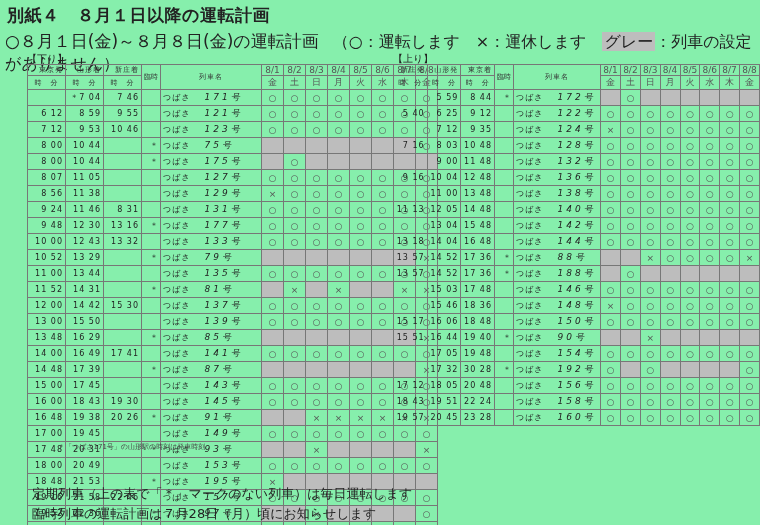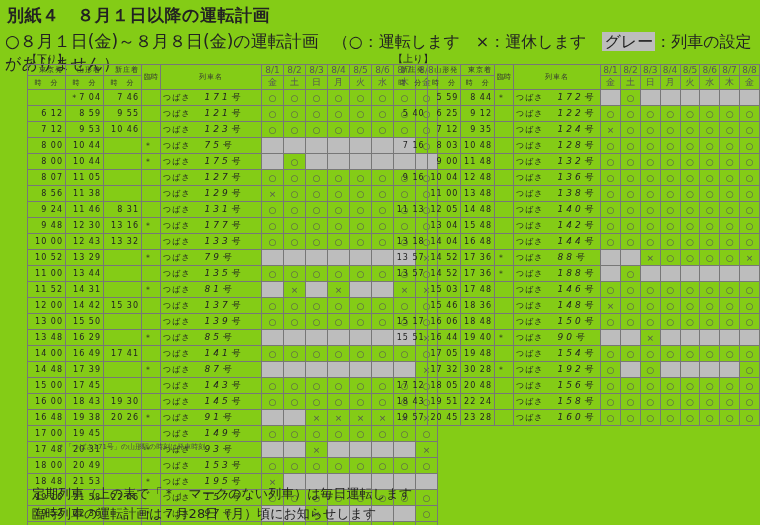--- a/index.html
+++ b/index.html
@@ -1,26 +1,26 @@
 <!DOCTYPE html>
 <html><head>
 <meta charset="utf-8">
 <style>
   body { margin:0; background:#fff; font-family:"DejaVu Sans", sans-serif; color:#222; }
-  .page { position:relative; width:760px; height:525px; overflow:hidden; background:#84cc16; }
+  .page { position:relative; width:760px; height:525px; overflow:hidden; background:#86efac; }
   .title { position:absolute; left:7px; top:4px; font-size:17px; font-weight:bold; letter-spacing:0.5px; }
   .sub1 { position:absolute; left:5px; top:30px; font-size:17px; }
   .legend { font-size:16px; margin-left:14px; }
   .legend .grey { background:#bdbdbd; padding:0 2px; }
   .dirlabel { position:absolute; font-size:10px; }
   table.tt { position:absolute; border-collapse:collapse; font-size:8px; }
   table.tt td, table.tt th { border:1px solid #777; height:15px; padding:0 2px; font-weight:normal; white-space:nowrap; }
   table.tt th { height:9px; font-size:7px; color:#333; }
   table.tt .t { text-align:right; width:33px; letter-spacing:1px; }
-  table.tt .rin { width:12px; text-align:left; }
+  table.tt .rin { width:12px; text-align:right; }
   table.tt .name { width:96px; letter-spacing:1px; }
   table.tt .name .no { display:inline-block; margin-left:14px; letter-spacing:3px; font-size:9px;font-style:italic; }
   table.tt .d { width:17px; text-align:center; font-size:9px; color:#555; }
   table.tt .g { background:#bdbdbd; }
   .note { position:absolute; left:58px; top:442px; font-size:7px; color:#444; }
   .sub2 { position:absolute; left:5px; top:461px; font-size:17px; }
   .line { position:absolute; left:32px; font-size:13px; }
 </style>
 </head>
 <body>

